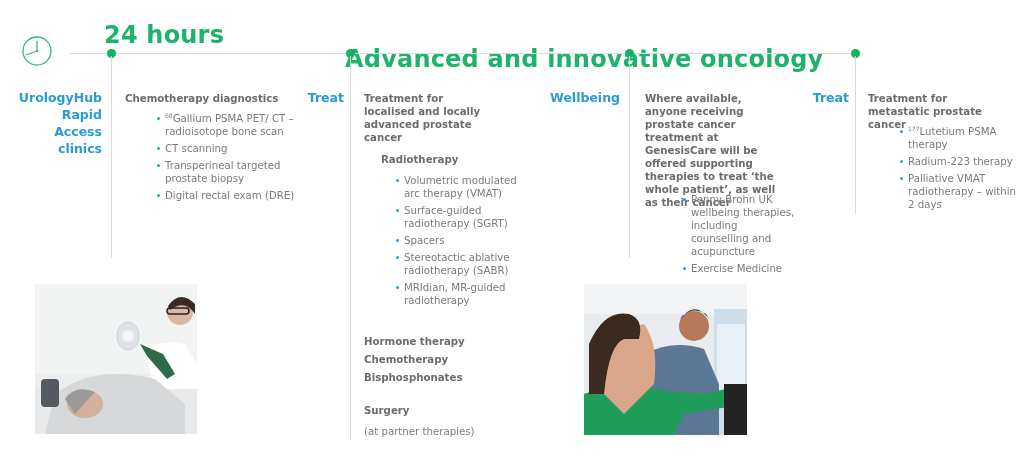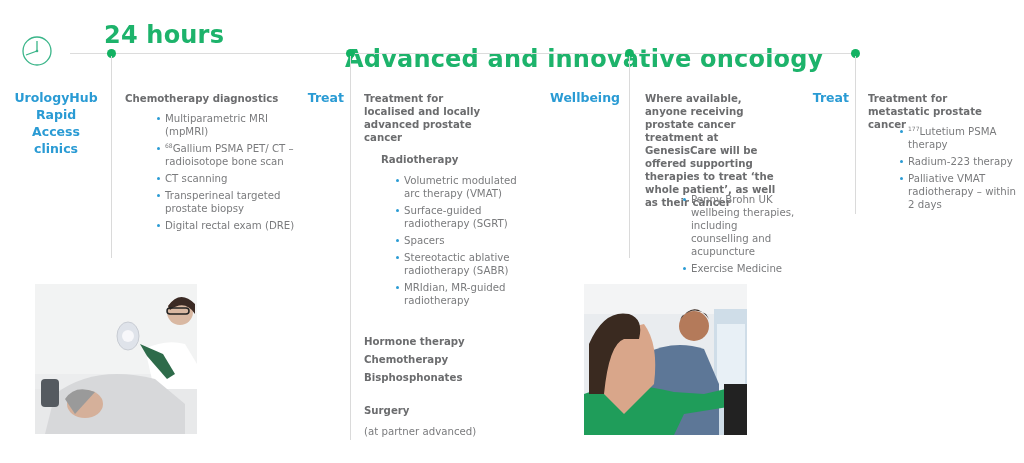--- a/index.html
+++ b/index.html
@@ -38,28 +38,27 @@
 <div class="dot" style="left:107px;"></div>
 <div class="dot" style="left:346px;"></div>
 <div class="dot" style="left:625px;"></div>
 <div class="dot" style="left:851px;"></div>
 
 <div class="vline" style="left:111px; top:56px; height:202px;"></div>
 <div class="vline" style="left:350px; top:56px; height:384px;"></div>
 <div class="vline" style="left:629px; top:56px; height:202px;"></div>
 <div class="vline" style="left:855px; top:56px; height:158px;"></div>
 
-<div class="abs blue-label" style="left:10px; top:89px; width:92px;text-align:center;">
+<div class="abs blue-label" style="left:10px; top:89px; width:92px;">
   <div>UrologyHub</div>
   <div>Rapid Access</div>
   <div>clinics</div>
 </div>
 <div class="abs heading" style="left:125px; top:92px; width:160px;">Chemotherapy diagnostics</div>
 <ul class="abs bullets" style="left:157px; top:112px; width:140px;">
-  <li><span>Multiparametric MRI (mpMRI)</span></li>
   <li><sup>68</sup><span>Gallium PSMA PET/ CT – radioisotope bone scan</span></li>
   <li><span>CT scanning</span></li>
   <li><span>Transperineal targeted prostate biopsy</span></li>
   <li><span>Digital rectal exam (DRE)</span></li>
 </ul>
 
 <div class="abs blue-label" style="left:290px; top:89px; width:54px;">Treat</div>
 <div class="abs heading" style="left:364px; top:92px; width:130px;">Treatment for localised and locally advanced prostate cancer</div>
 <div class="abs heading" style="left:364px; top:153px;margin-left:17px;">Radiotherapy</div>
 <ul class="abs bullets" style="left:396px; top:174px; width:135px;">
@@ -68,21 +67,21 @@
   <li><span>Spacers</span></li>
   <li><span>Stereotactic ablative radiotherapy (SABR)</span></li>
   <li><span>MRIdian, MR-guided radiotherapy</span></li>
 </ul>
 <div class="abs heading" style="left:364px; top:333px; line-height:18px;">
   <div>Hormone therapy</div>
   <div>Chemotherapy</div>
   <div>Bisphosphonates</div>
 </div>
 <div class="abs heading" style="left:364px; top:404px;">Surgery</div>
-<div class="abs body-text" style="left:364px; top:425px;">(at partner advanced)</div>
+<div class="abs body-text" style="left:364px; top:425px;">(at partner therapies)</div>
 
 <div class="abs blue-label" style="left:540px; top:89px; width:80px;">Wellbeing</div>
 <div class="abs heading" style="left:645px; top:92px; width:140px;">Where available, anyone receiving prostate cancer treatment at GenesisCare will be offered supporting therapies to treat ‘the whole patient’, as well as their cancer</div>
 <ul class="abs bullets" style="left:677px; top:193px; width:115px;margin-left:6px;">
   <li><span>Penny Brohn UK wellbeing therapies, including counselling and acupuncture</span></li>
   <li><span>Exercise Medicine</span></li>
 </ul>
 
 <div class="abs blue-label" style="left:795px; top:89px; width:54px;">Treat</div>
 <div class="abs heading" style="left:868px; top:92px; width:140px;">Treatment for metastatic prostate cancer</div>

